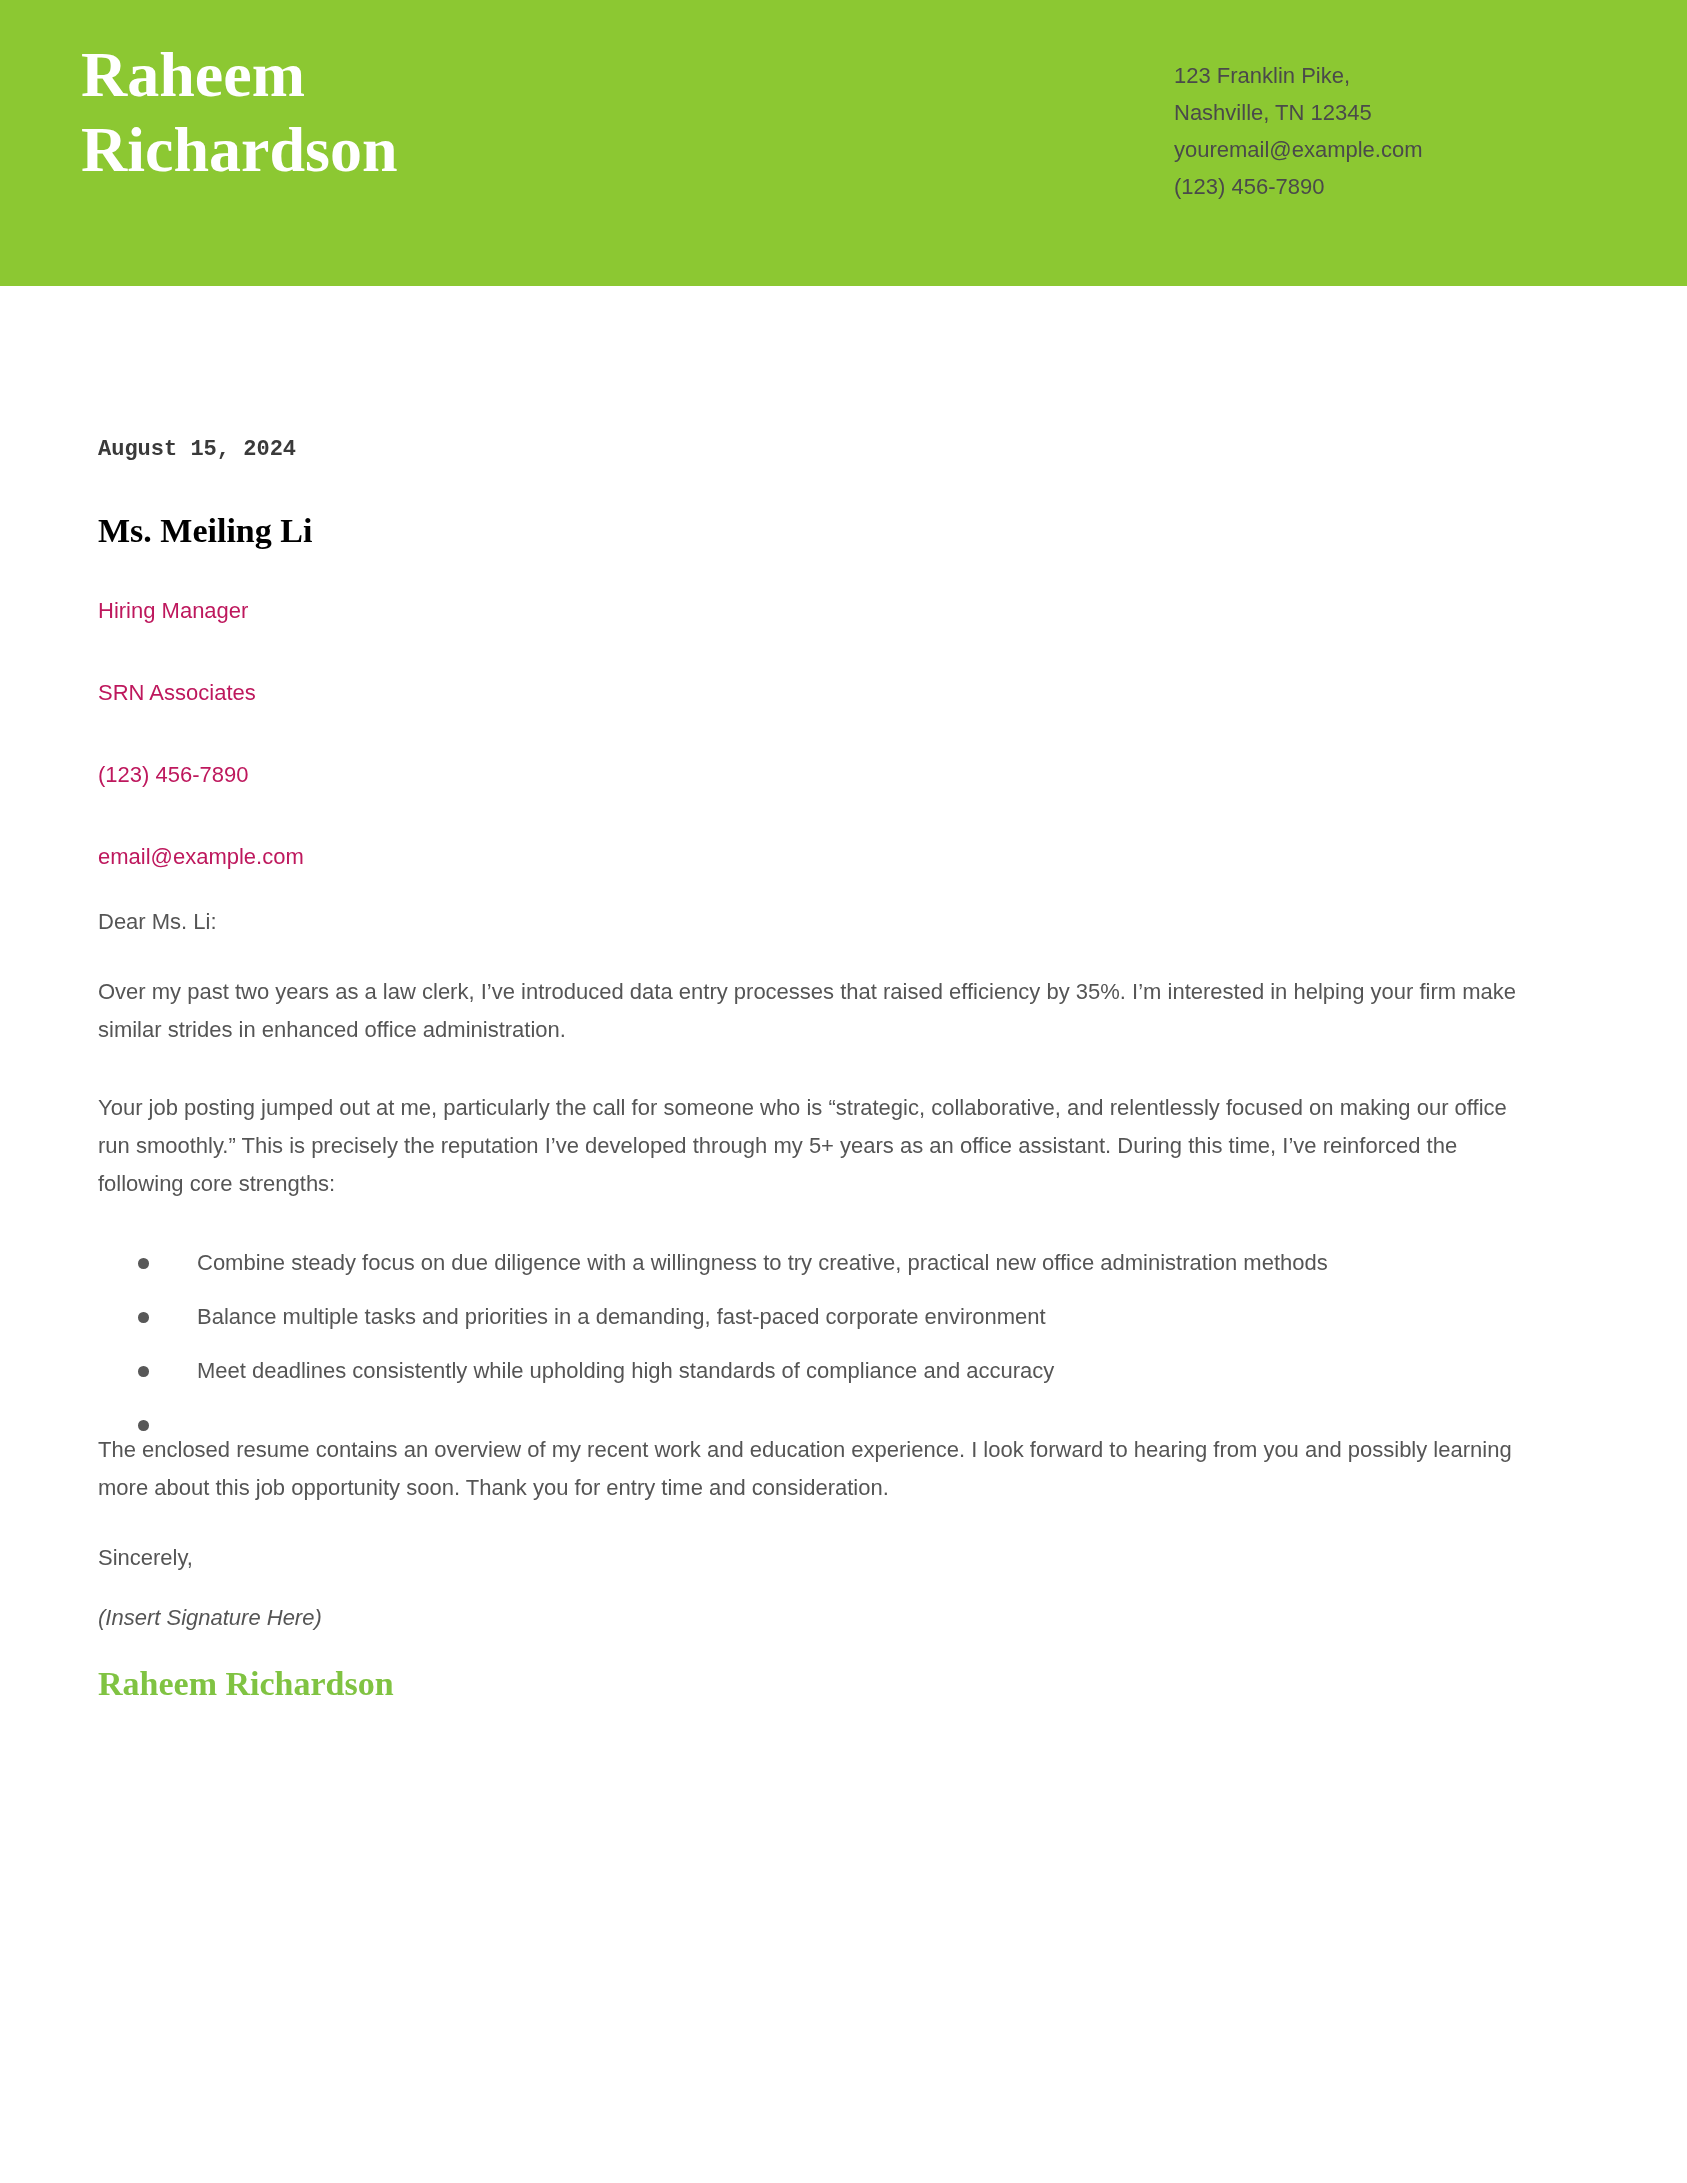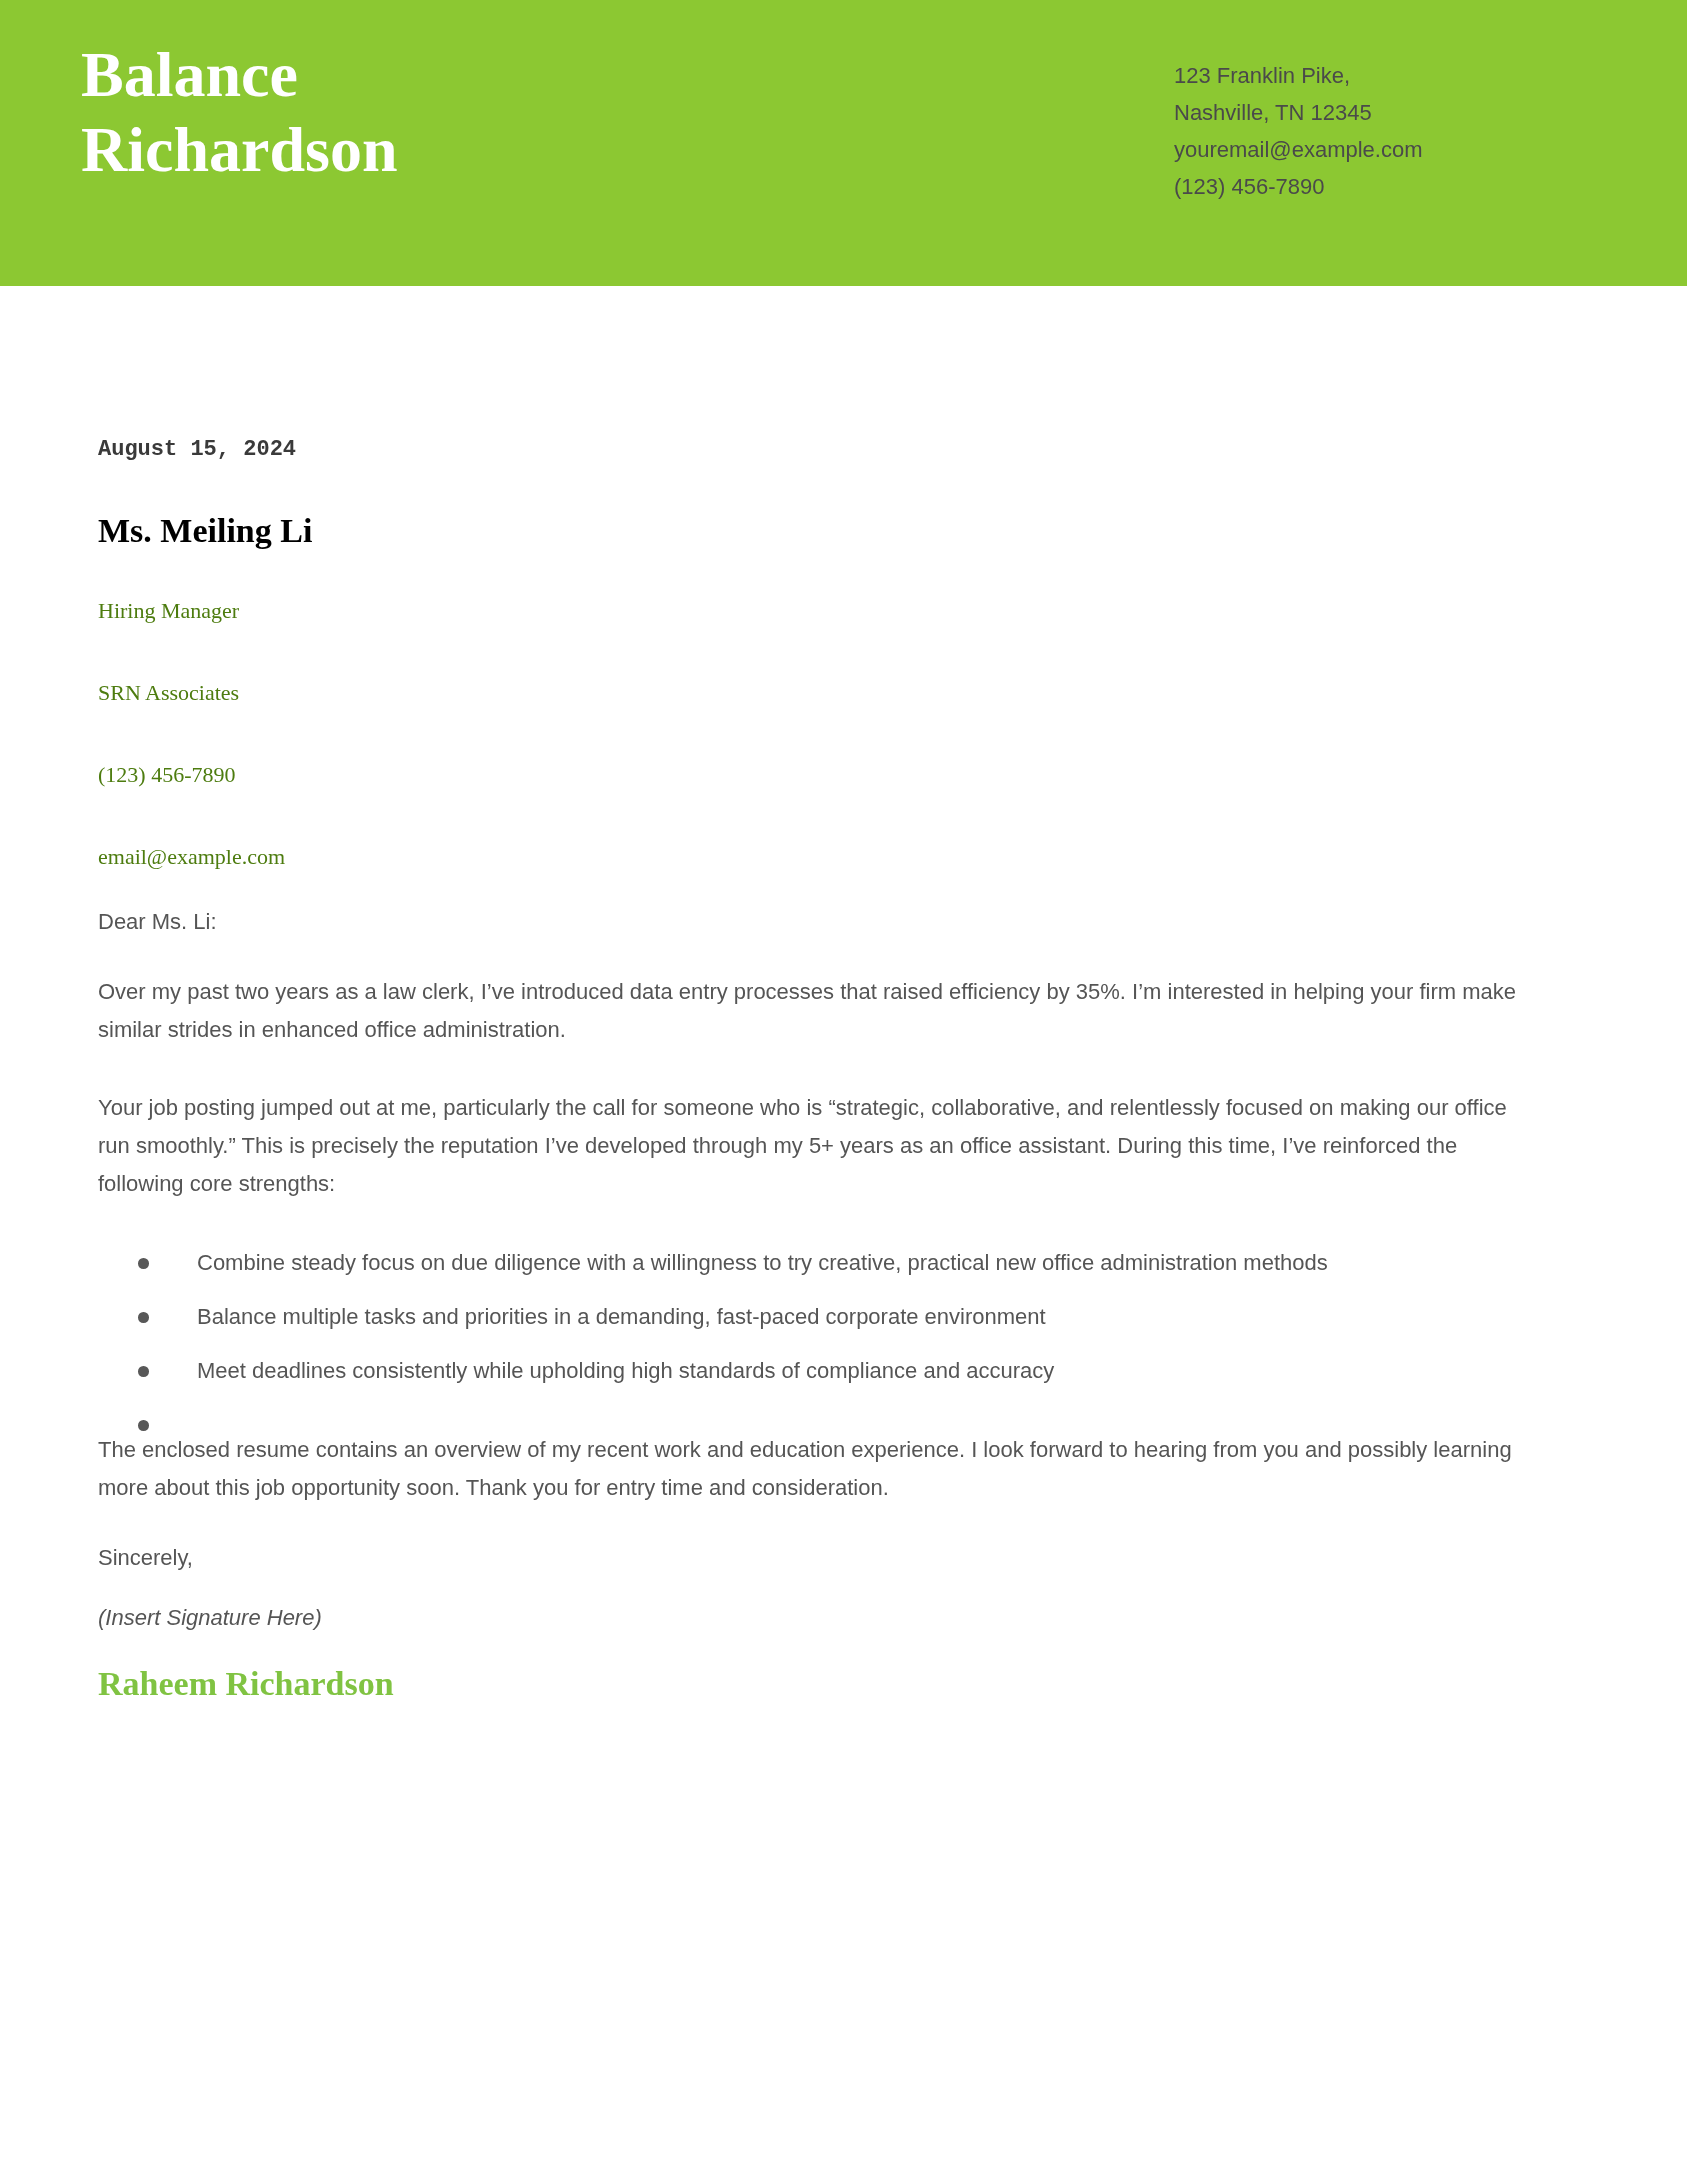--- a/index.html
+++ b/index.html
@@ -92,24 +92,24 @@
     font-weight: bold;
     font-size: 34px;
     line-height: 1;
     color: #000000;
   }
 
   .recipient-lines {
     margin-top: 21px;
   }
   .recipient-line {
-    font-family: Liberation Serif, serif;
+    font-family: Liberation Sans, sans-serif;
     font-size: 22px;
     line-height: 38px;
-    color: #4d7c0f;
+    color: #be185d;
     margin-top: 44px;
   }
 
   .salutation {
     margin-top: 35px;
     font-family: "Liberation Sans", sans-serif;
     font-size: 22px;
     line-height: 1;
     color: #555555;
   }
@@ -184,21 +184,21 @@
   }
 </style>
 </head>
 <body>
 
 <div class="page">
 
   <div class="header-band">
 
     <div class="name-block">
-      <div class="name-line">Balance</div>
+      <div class="name-line">Raheem</div>
       <div class="name-line">Richardson</div>
     </div>
 
     <div class="header-contact">
       <div class="header-contact-line">123 Franklin Pike,</div>
       <div class="header-contact-line">Nashville, TN 12345</div>
       <div class="header-contact-line">youremail@example.com</div>
       <div class="header-contact-line">(123) 456-7890</div>
     </div>
 

